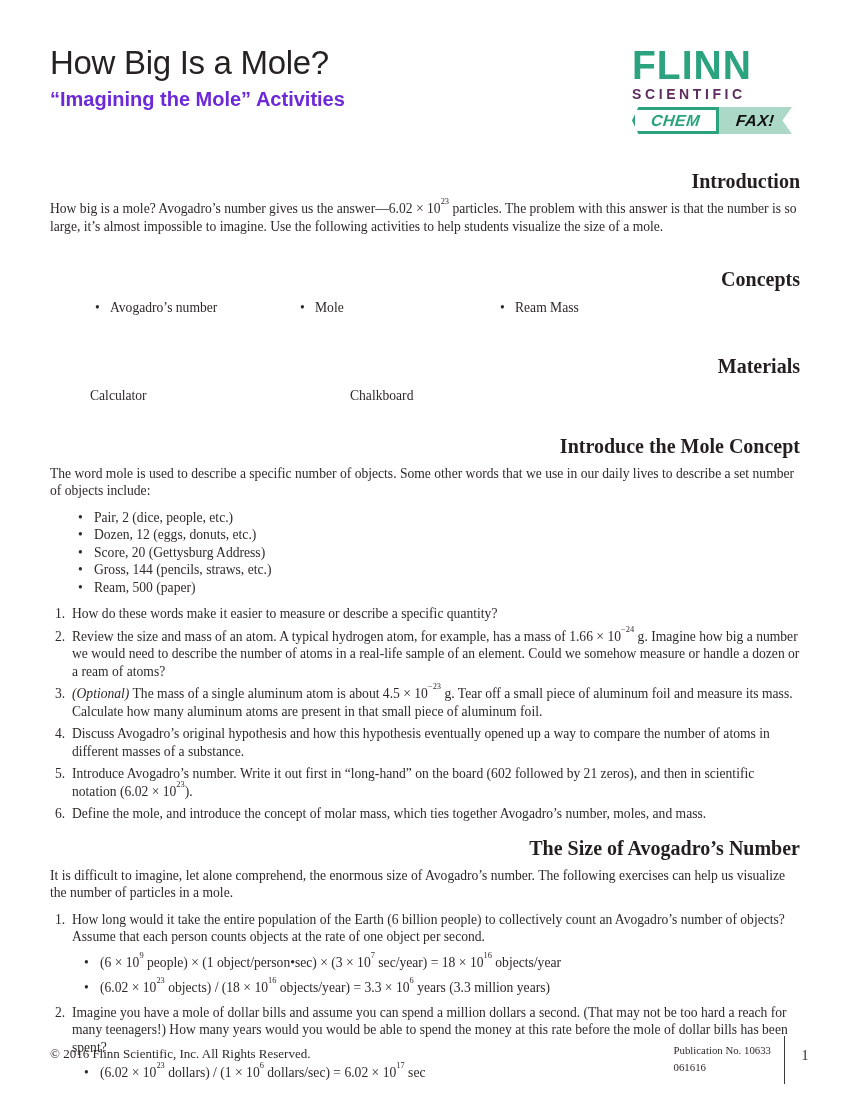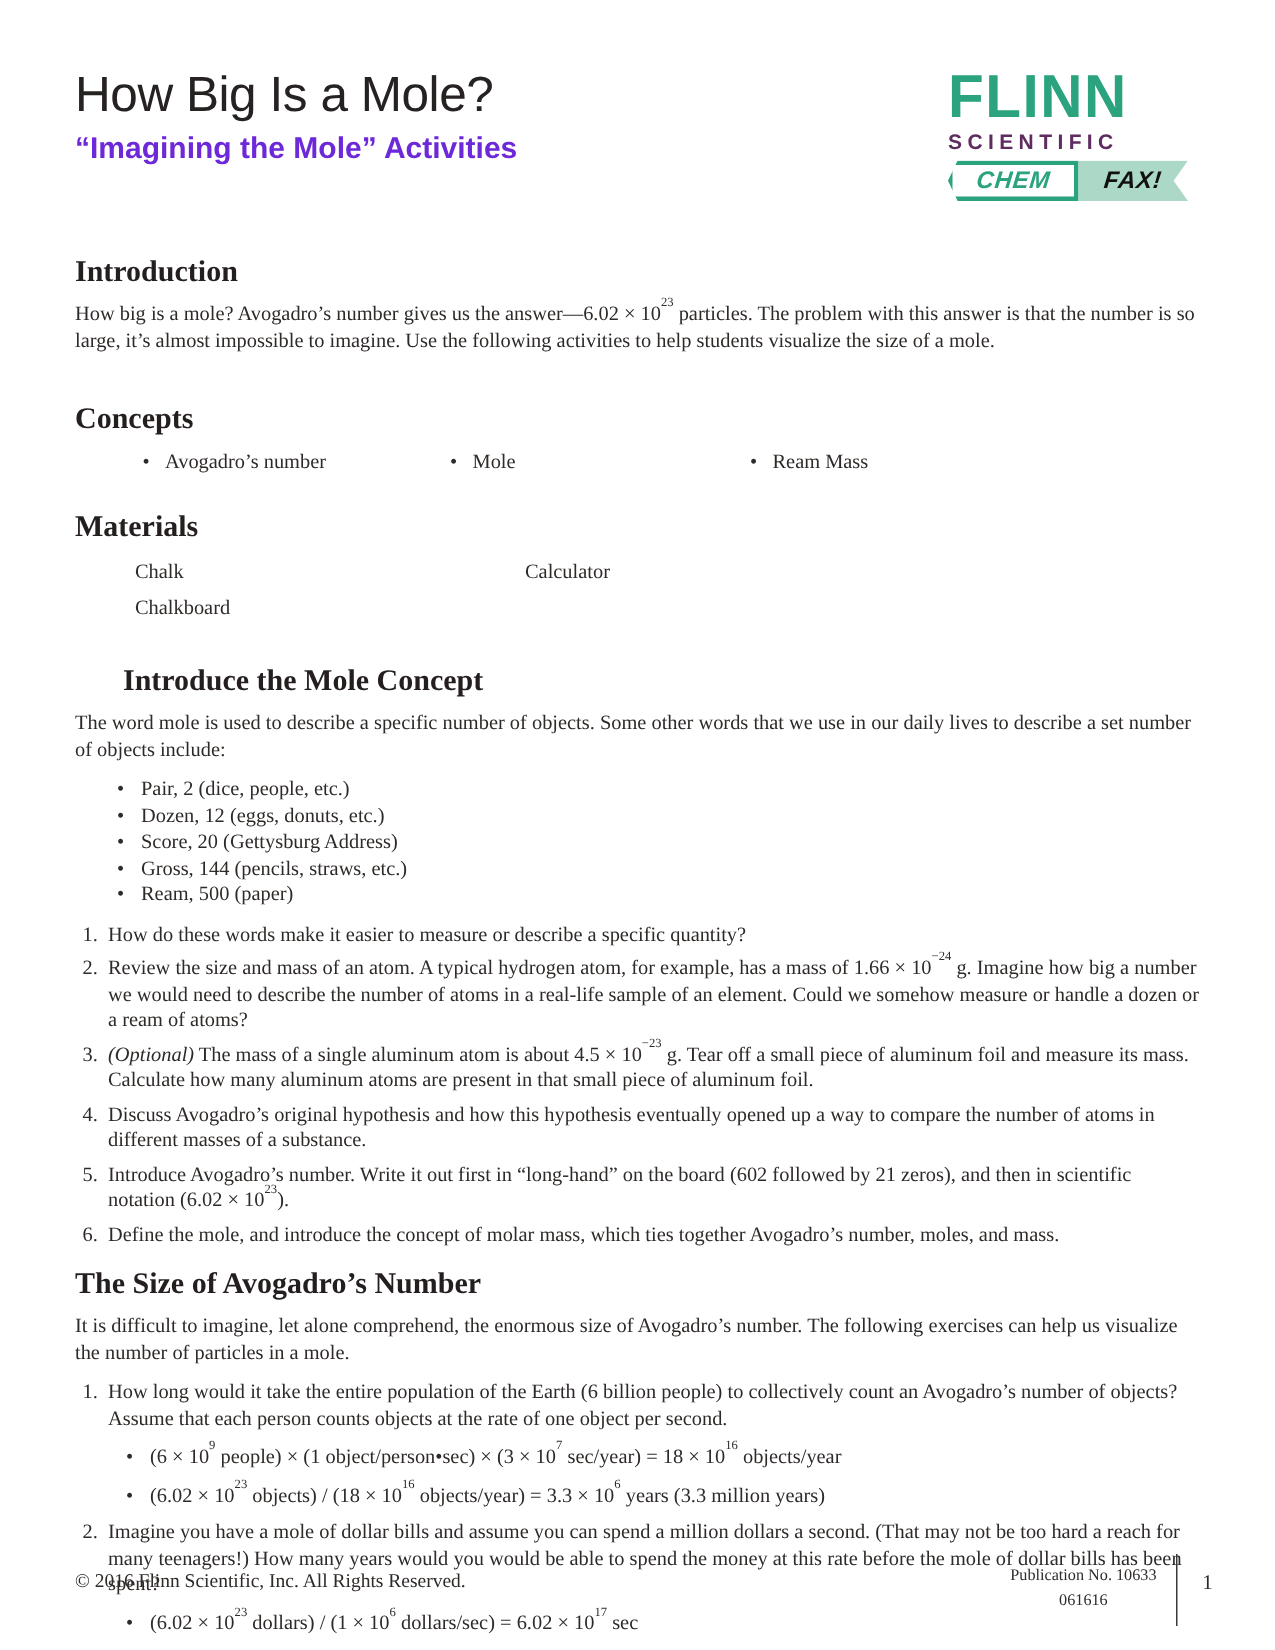--- a/index.html
+++ b/index.html
@@ -58,25 +58,25 @@
   .chem-txt,.fax-txt{
     font-family:"Liberation Sans","DejaVu Sans",sans-serif;
     font-style:italic;font-weight:900;font-size:16px;
     transform:skewX(-6deg);letter-spacing:0.5px;white-space:nowrap;
   }
   .chem-txt{color:var(--green);}
   .fax-txt{color:#111111;}
 
   
   .section-heading{
-    font-size:20px;font-weight:700;color:#241f1e;line-height:1.15;
+    font-size:20px;font-weight:700;color:#241f1e;line-height:1.15;text-align:right;
   }
   .mt-intro{margin-top:24px;}
   .mt-concepts{margin-top:33px;}
-  .mt-materials{margin-top:24px;}
+  .mt-materials{margin-top:39px;}
   .mt-mole{margin-top:30px;margin-left:32px;}
   .mt-avogadro{margin-top:14px;}
   .para{font-size:13.6px;line-height:17.5px;margin-top:7px;}
   sup{font-size:62%;line-height:0;position:relative;top:-0.45em;}
   i{font-style:italic;}
 
   
   .concept-row{display:flex;margin:9px 0 0 45px;font-size:13.6px;}
   .concept-item{position:relative;padding-left:15px;}
   .concept-item:nth-child(1){width:205px;}
@@ -103,21 +103,21 @@
   .math-item{position:relative;padding-left:16px;font-size:13.6px;line-height:17.5px;margin-top:8px;}
   .math-item::before{content:"\2022";position:absolute;left:0;}
 
   
   .footer{
     position:absolute;left:50px;right:38px;top:1036px;
     display:flex;justify-content:space-between;align-items:flex-start;
   }
   .footer-copyright{font-size:13px;margin-top:10px;}
   .footer-right{display:flex;align-items:stretch;}
-  .footer-pub{text-align:center;font-size:10.8px;line-height:1.6;margin-top:6px;}
+  .footer-pub{text-align:left;font-size:10.8px;line-height:1.6;margin-top:6px;}
   .footer-divider{width:1px;background:#3a3a3a;margin:0 13px;min-height:48px;}
   .footer-page{font-size:14px;margin-top:12px;width:14px;text-align:center;}
 </style>
 </head>
 <body>
 
 <div class="page">
   <div class="content">
 
     <div class="masthead">
@@ -143,21 +143,20 @@
 
     <div class="section-heading mt-concepts">Concepts</div>
     <div class="concept-row">
       <div class="concept-item">Avogadro’s number</div>
       <div class="concept-item">Mole</div>
       <div class="concept-item">Ream Mass</div>
     </div>
 
     <div class="section-heading mt-materials">Materials</div>
     <div class="materials-grid">
-      <div>Chalk</div>
       <div>Calculator</div>
       <div>Chalkboard</div>
     </div>
 
     <div class="section-heading mt-mole">Introduce the Mole Concept</div>
     <div class="para">The word mole is used to describe a specific number of objects. Some other words that we use in our daily lives to describe a set number of objects include:</div>
 
     <div class="bullet-list">
       <div class="bullet">Pair, 2 (dice, people, etc.)</div>
       <div class="bullet">Dozen, 12 (eggs, donuts, etc.)</div>

